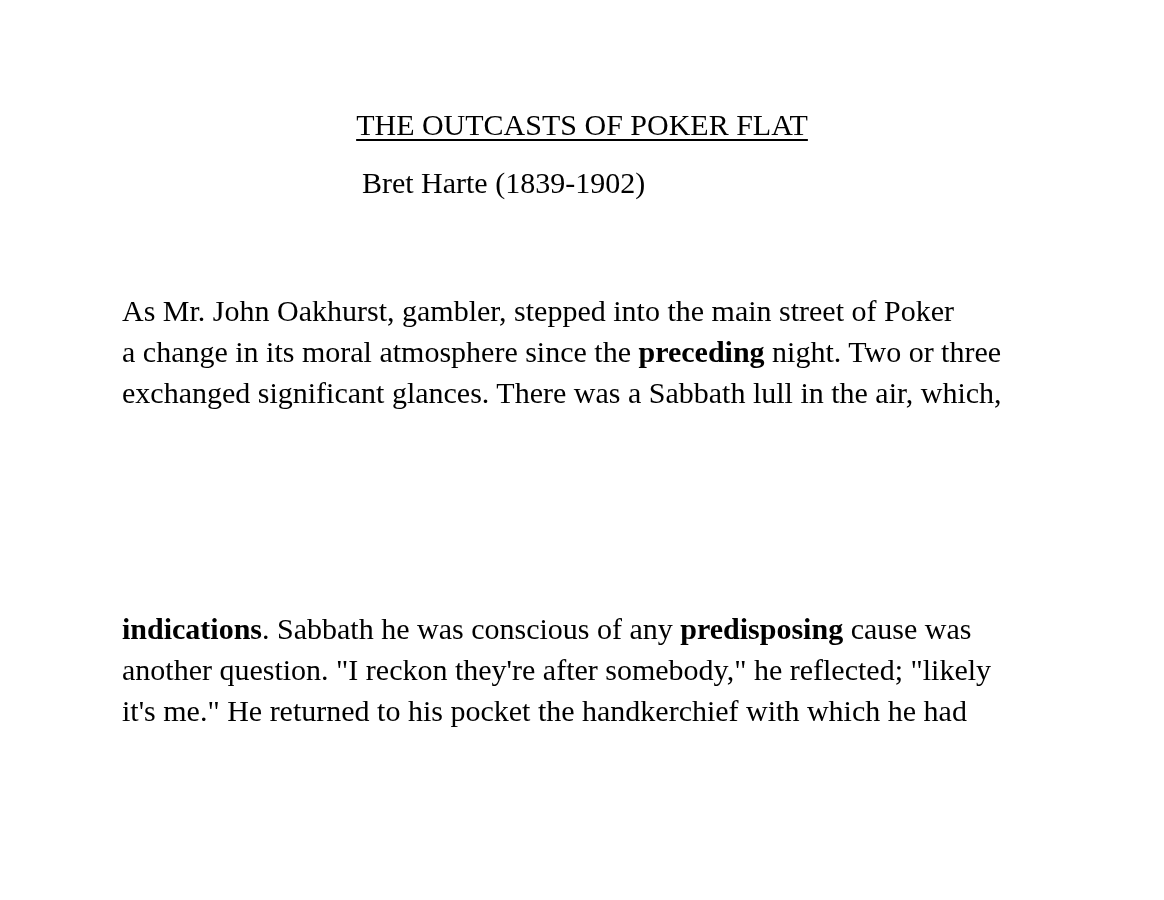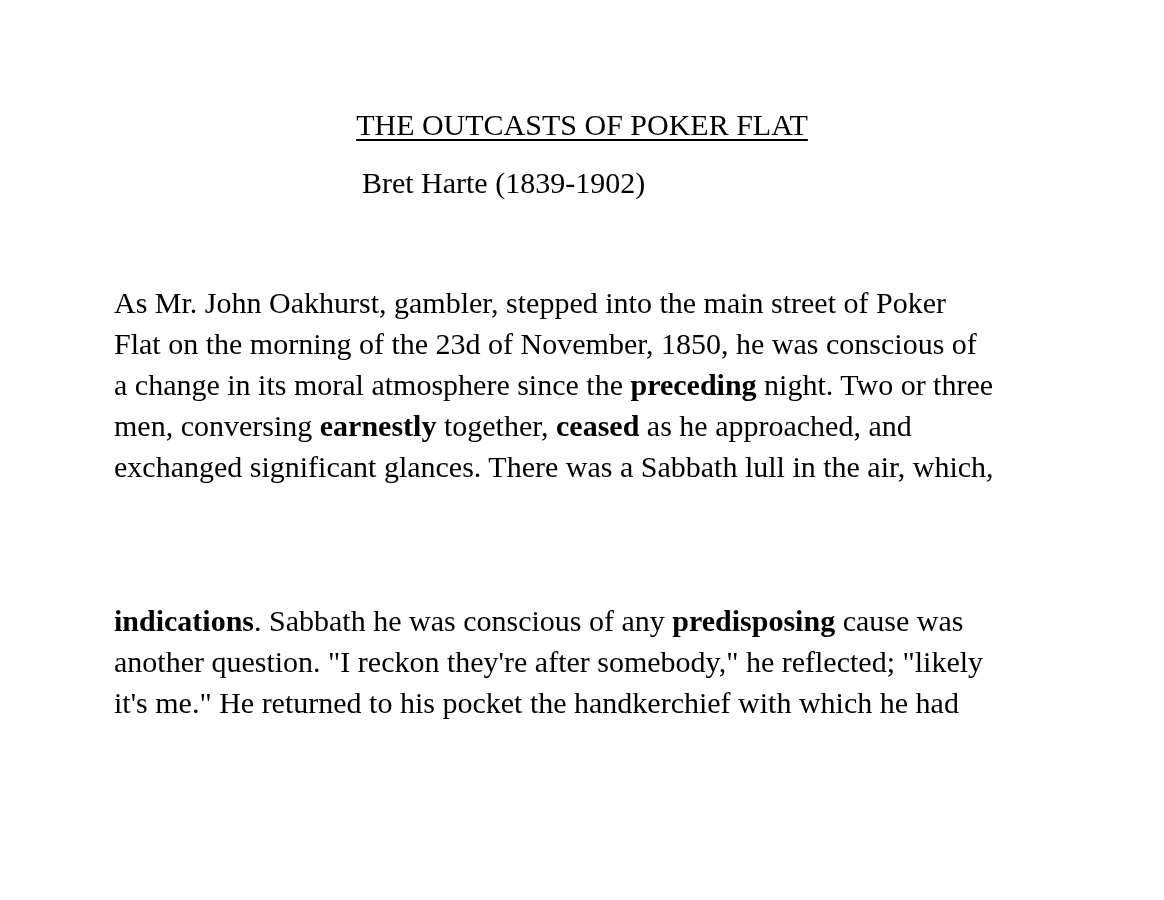--- a/index.html
+++ b/index.html
@@ -40,42 +40,40 @@
       font-size: 30px;
       line-height: 38px;
       margin: 0;
     }
     .para {
       position: absolute;
       left: 106px;
       width: 980px;
       font-size: 30px;
       line-height: 41px;
-      margin: 8px;
+      margin: 16px;
     }
     .para .line {
       display: block;
       white-space: nowrap;
     }
     .p1 { top: 274px; }
     .p2 { top: 592px; }
     b { font-weight: bold; }
   </style>
 </head>
 <body>
 
 <h1 class="title"><span>THE OUTCASTS OF POKER FLAT</span></h1>
 
 <p class="author">Bret Harte (1839-1902)</p>
 
 <p class="para p1">
   <span class="line"><span>As Mr. John Oakhurst, gambler, stepped into the main street of Poker</span></span>
-  <span class="line"><span>Flat on the morning of the 23d of November, 1850, he was conscious of</span></span>
   <span class="line"><span>a change in its moral atmosphere since the </span><b>preceding</b><span> night. Two or three</span></span>
-  <span class="line"><span>men, conversing </span><b>earnestly</b><span> together, </span><b>ceased</b><span> as he approached, and</span></span>
   <span class="line"><span>exchanged significant glances. There was a Sabbath lull in the air, which,</span></span>
 </p>
 
 <p class="para p2">
   <span class="line"><b>indications</b><span>. Sabbath he was conscious of any </span><b>predisposing</b><span> cause was</span></span>
   <span class="line"><span>another question. "I reckon they're after somebody," he reflected; "likely</span></span>
   <span class="line"><span>it's me." He returned to his pocket the handkerchief with which he had</span></span>
 </p>
 
 </body></html>

